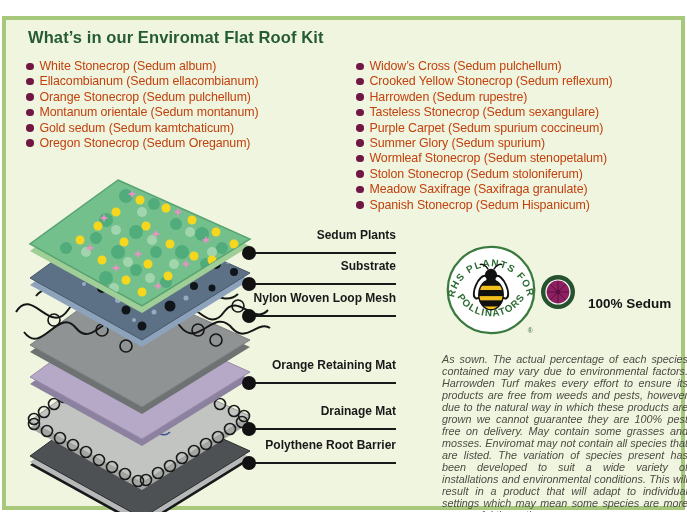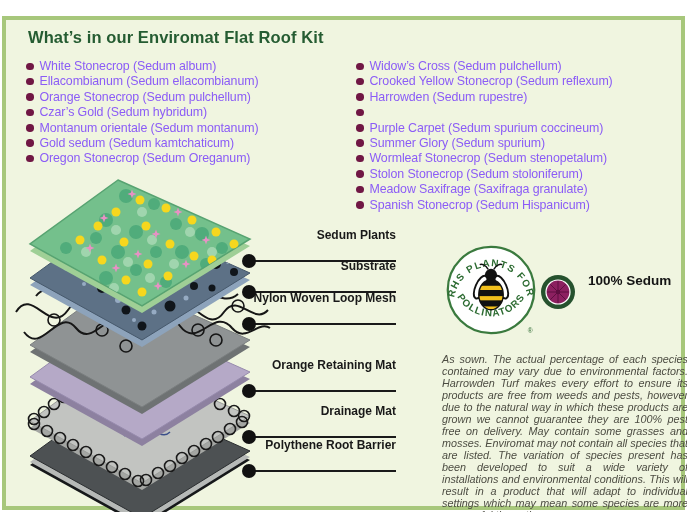--- a/index.html
+++ b/index.html
@@ -13,40 +13,40 @@
   }
   .page-title{
     position:absolute;left:22px;top:8px;margin:0;
     font-size:16.5px;font-weight:bold;color:#255c32;letter-spacing:.1px;
   }
   ul.species{list-style:none;margin:0;padding:0;position:absolute;top:39px;}
   ul.species.left{left:20px;}
   ul.species.right{left:350px;}
   ul.species li{
     display:flex;align-items:flex-start;height:15.4px;
-    font-size:12.4px;color:#8b5cf6;letter-spacing:-.1px;white-space:nowrap;
+    font-size:12.4px;color:#c2410c;letter-spacing:-.1px;white-space:nowrap;
   }
   .bullet{
     flex:0 0 auto;width:7.5px;height:7.5px;border-radius:50%;
     background:#701744;margin:3.5px 6px 0 0;
   }
   .diagram-svg{position:absolute;left:0;top:140px;}
   .layer-label{
     position:absolute;left:240px;width:150px;height:20px;
     border-bottom:2px solid #1a1a1a;box-sizing:content-box;
     display:flex;align-items:flex-end;justify-content:flex-end;
     font-size:12px;font-weight:bold;color:#191919;white-space:nowrap;
-    padding-bottom:18px;
+    padding-bottom:10px;
   }
   .layer-label .dot{
     position:absolute;left:-4px;bottom:-8px;width:14px;height:14px;
     border-radius:50%;background:#111;
   }
   .rhs-logo{position:absolute;left:438px;top:223px;}
-  .sedum-badge{position:absolute;left:533px;top:253px;display:flex;align-items:flex-start;}
+  .sedum-badge{position:absolute;left:533px;top:253px;display:flex;align-items:flex-end;}
   .sedum-badge-label{
     margin-left:11px;font-size:13.5px;font-weight:bold;color:#141414;white-space:nowrap;
   }
   .disclaimer{
     position:absolute;left:436px;top:333px;width:246px;
     font-size:10.8px;line-height:12px;font-style:italic;color:#4c4c42;
     text-align:justify;
   }
 </style>
 </head>
@@ -64,24 +64,20 @@
     <li>
         <span class="bullet"></span>
         <span>Ellacombianum (Sedum ellacombianum)</span>
       </li>
     <li>
         <span class="bullet"></span>
         <span>Orange Stonecrop (Sedum pulchellum)</span>
       </li>
     <li>
         <span class="bullet"></span>
-        <span>Czar’s Gold (Sedum hybridum)</span>
-      </li>
-    <li>
-        <span class="bullet"></span>
         <span>Montanum orientale (Sedum montanum)</span>
       </li>
     <li>
         <span class="bullet"></span>
         <span>Gold sedum (Sedum kamtchaticum)</span>
       </li>
     <li>
         <span class="bullet"></span>
         <span>Oregon Stonecrop (Sedum Oreganum)</span>
       </li>
@@ -95,20 +91,21 @@
     <li>
         <span class="bullet"></span>
         <span>Crooked Yellow Stonecrop (Sedum reflexum)</span>
       </li>
     <li>
         <span class="bullet"></span>
         <span>Harrowden (Sedum rupestre)</span>
       </li>
     <li>
         <span class="bullet"></span>
+        <span>Tasteless Stonecrop (Sedum sexangulare)</span>
       </li>
     <li>
         <span class="bullet"></span>
         <span>Purple Carpet (Sedum spurium coccineum)</span>
       </li>
     <li>
         <span class="bullet"></span>
         <span>Summer Glory (Sedum spurium)</span>
       </li>
     <li>

